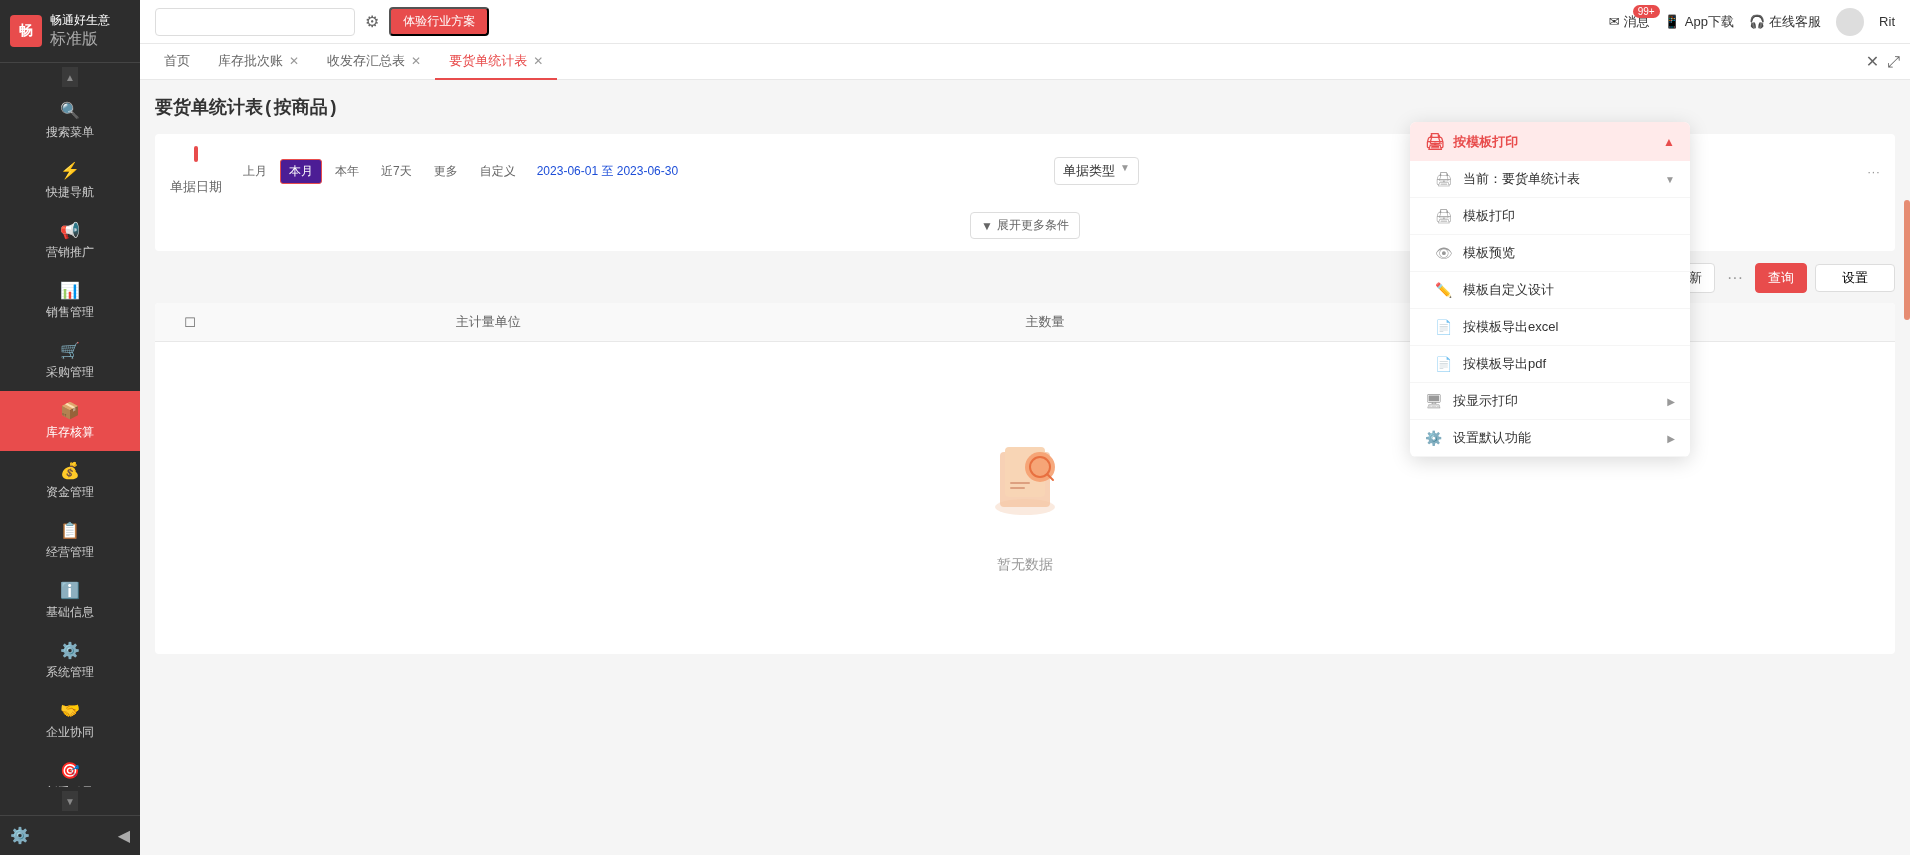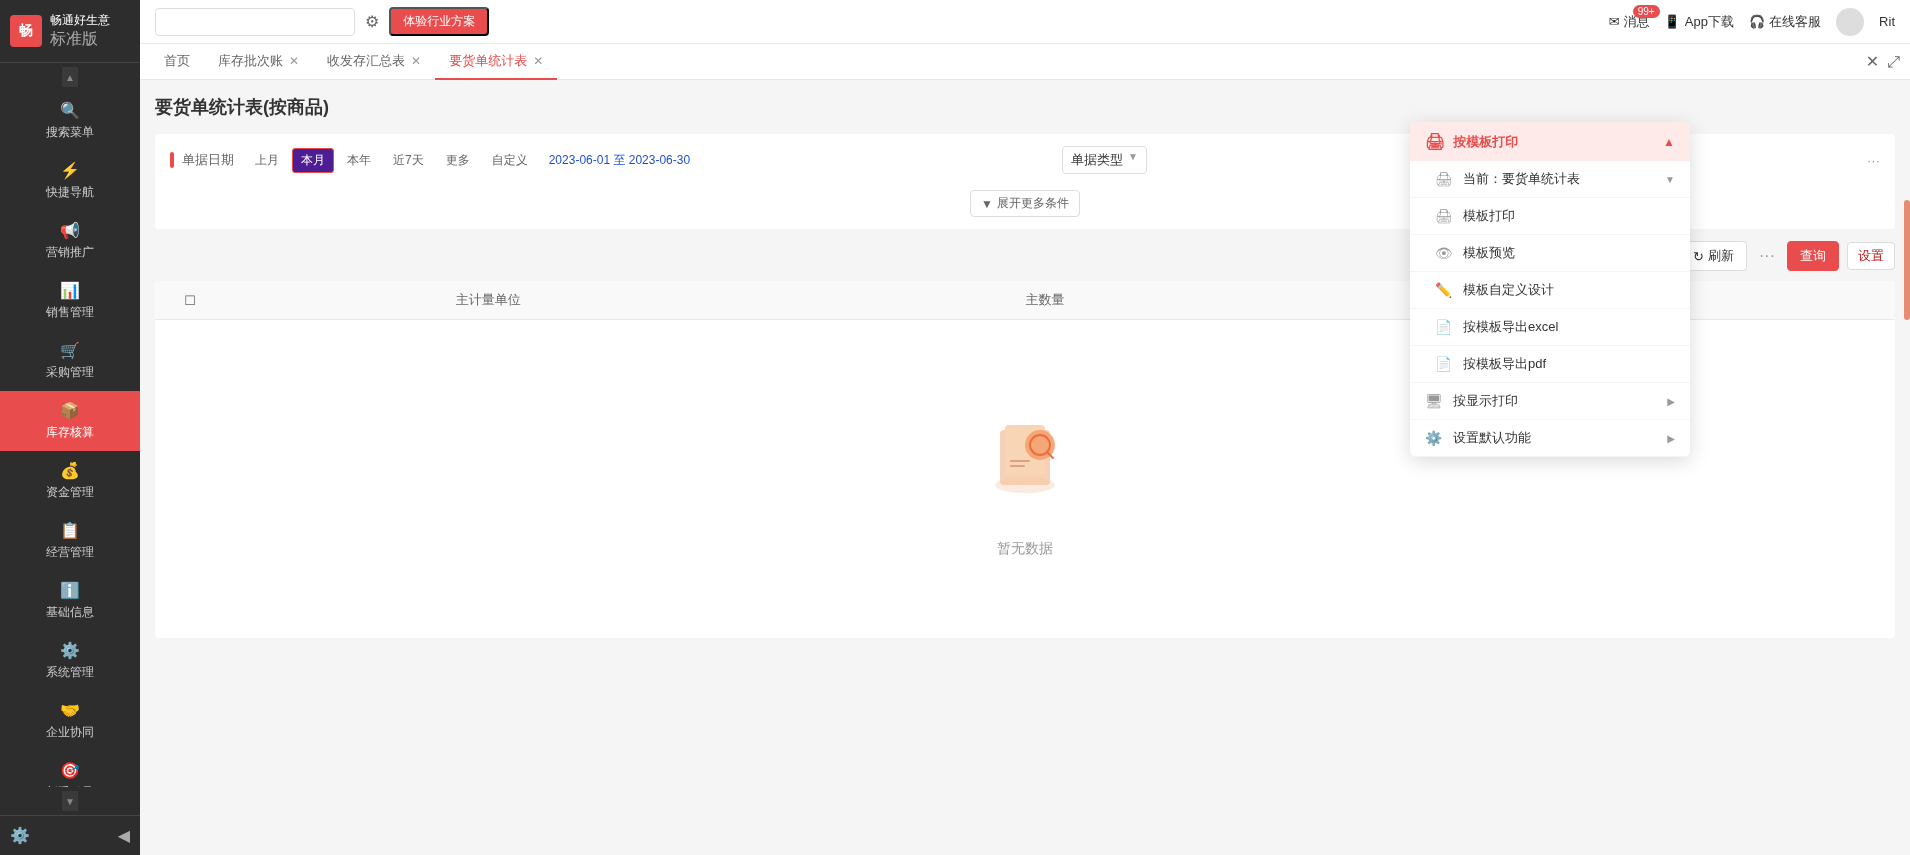--- a/index.html
+++ b/index.html
@@ -36,54 +36,54 @@
     
     .tabs { background: white; display: flex; align-items: center; padding: 0 10px; border-bottom: 1px solid #e8e8e8; height: 36px; }
     .tab { display: flex; align-items: center; padding: 8px 14px; cursor: pointer; font-size: 13px; color: #666; border-bottom: 2px solid transparent; white-space: nowrap; gap: 6px; }
     .tab.active { color: #e84c4c; border-bottom: 2px solid #e84c4c; }
     .tab-close { color: #999; font-size: 12px; cursor: pointer; }
     .tabs-right { margin-left: auto; display: flex; align-items: center; gap: 8px; }
     .tab-win-btn { color: #666; cursor: pointer; font-size: 16px; }
 
     
     .page { flex: 1; overflow: auto; padding: 15px; background: #f5f5f5; position: relative; }
-    .page-title { font-size: 18px; font-weight: bold; color: #333; margin-bottom: 15px; }
+    .page-title { font-size: 18px; font-weight: bold; color: #333; margin-bottom: 15px; font-family: Liberation Mono, monospace; }
 
     
     .filter-bar { background: white; border-radius: 4px; padding: 12px 15px; margin-bottom: 12px; }
     .filter-row { display: flex; align-items: center; gap: 12px; flex-wrap: wrap; }
     .filter-label { color: #666; font-size: 13px; white-space: nowrap; }
     .date-btn { padding: 3px 8px; border-radius: 3px; cursor: pointer; font-size: 12px; color: #666; border: 1px solid transparent; }
     .date-btn.active { background: #4c1d95; color: white; border-color: #e84c4c; }
     .date-range { color: #1d4ed8; font-size: 12px; }
     .filter-separator { color: #ddd; }
     .filter-type { display: flex; align-items: flex-start; gap: 5px; border: 1px solid #ddd; border-radius: 4px; padding: 4px 8px; cursor: pointer; font-size: 13px; color: #333; }
     .filter-arrow { color: #999; font-size: 10px; }
     .expand-btn { display: flex; align-items: center; gap: 4px; color: #666; font-size: 12px; cursor: pointer; background: white; border: 1px solid #ddd; border-radius: 4px; padding: 4px 10px; margin: 8px auto 0; width: fit-content; }
 
     
     .action-bar { display: flex; align-items: center; justify-content: flex-end; gap: 8px; margin-bottom: 10px; }
     .action-btn { display: flex; align-items: center; gap: 4px; padding: 5px 12px; border-radius: 4px; cursor: pointer; font-size: 13px; border: 1px solid #ddd; background: white; color: #333; }
     .action-btn.primary { background: #e84c4c; color: white; border-color: #e84c4c; }
     .action-btn.active-state { background: #ffeaea; border-color: #e84c4c; color: #e84c4c; }
     .action-btn-arrow { font-size: 10px; }
     .action-dots { color: #999; cursor: pointer; font-size: 16px; padding: 0 4px; }
-    .action-settings { background: white; border: 1px solid #ddd; border-radius: 4px; padding: 4px 10px; cursor: pointer; font-size: 13px; color: #b91c1c; }
+    .action-settings { background: white; border: 1px solid #ddd; border-radius: 4px; padding: 4px 26px; cursor: pointer; font-size: 13px; color: #000000; }
 
     
     .table-container { background: white; border-radius: 4px; overflow: hidden; }
     .table-header { display: flex; align-items: center; background: #f9f9f9; border-bottom: 1px solid #e8e8e8; padding: 10px 15px; gap: 0; }
     .th { flex: 1; font-size: 13px; color: #666; text-align: center; }
     .th.checkbox { flex: 0 0 40px; }
     .th.product { flex: 2; }
 
     
     .empty-state { display: flex; flex-direction: column; align-items: center; justify-content: center; padding: 80px 20px; }
     .empty-icon { font-size: 80px; margin-bottom: 15px; }
-    .empty-text { color: #999; font-size: 14px; margin-top: 6px; }
+    .empty-text { color: #999; font-size: 14px; }
     .dropdown-menu { position: absolute; top: 42px; right: 220px; width: 280px; background: white; border-radius: 6px; box-shadow: 0 4px 20px rgba(0,0,0,0.15); z-index: 100; overflow: hidden; }
     .dropdown-header { background: #ffeaea; display: flex; align-items: center; justify-content: space-between; padding: 10px 15px; cursor: pointer; }
     .dropdown-header-left { display: flex; align-items: center; gap: 8px; color: #e84c4c; font-size: 13px; font-weight: bold; }
     .dropdown-header-icon { font-size: 16px; }
     .dropdown-header-arrow { color: #e84c4c; font-size: 12px; }
     .dropdown-item { display: flex; align-items: center; gap: 10px; padding: 9px 15px 9px 25px; cursor: pointer; color: #333; font-size: 13px; border-bottom: 1px solid #f5f5f5; }
     .dropdown-item-icon { color: #999; font-size: 14px; width: 18px; text-align: center; }
     .dropdown-section { display: flex; align-items: center; justify-content: space-between; padding: 9px 15px; cursor: pointer; color: #333; font-size: 13px; border-bottom: 1px solid #f5f5f5; }
     .dropdown-section-left { display: flex; align-items: center; gap: 10px; }
     .dropdown-section-icon { color: #999; font-size: 14px; width: 18px; text-align: center; }
@@ -211,21 +211,21 @@
       <span class="tab-win-btn">✕</span>
       <span class="tab-win-btn">⤢</span>
     </div>
   </div>
 
   <div class="page">
     <div class="page-title">要货单统计表(按商品)</div>
 
     <div class="filter-bar">
       <div class="filter-row">
-        <div style="display:flex;align-items:center;gap:8px;">
+        <div style="display:flex;align-items:center;gap:16px;flex-direction:column;">
           <div style="width:4px;height:16px;background:#e84c4c;border-radius:2px;"></div>
           <span class="filter-label">单据日期</span>
         </div>
         <div id="date-options" style="display:flex;gap:4px;">
             <div class="date-btn">上月</div>
             <div class="date-btn active">本月</div>
             <div class="date-btn">本年</div>
             <div class="date-btn">近7天</div>
             <div class="date-btn">更多</div>
             <div class="date-btn">自定义</div>

